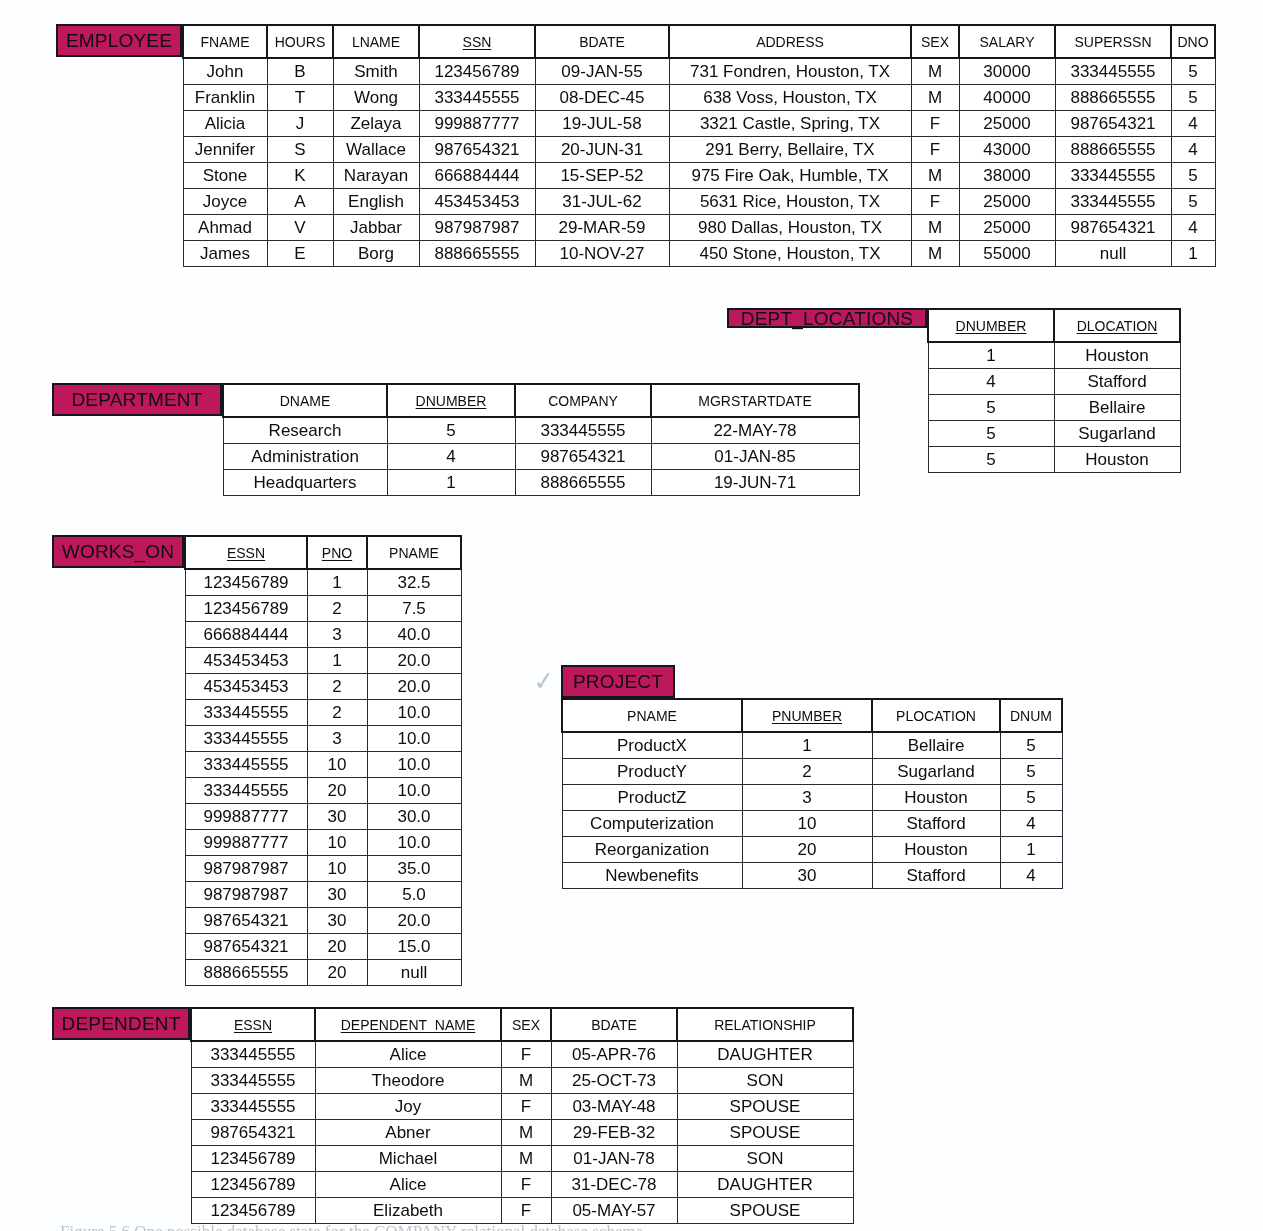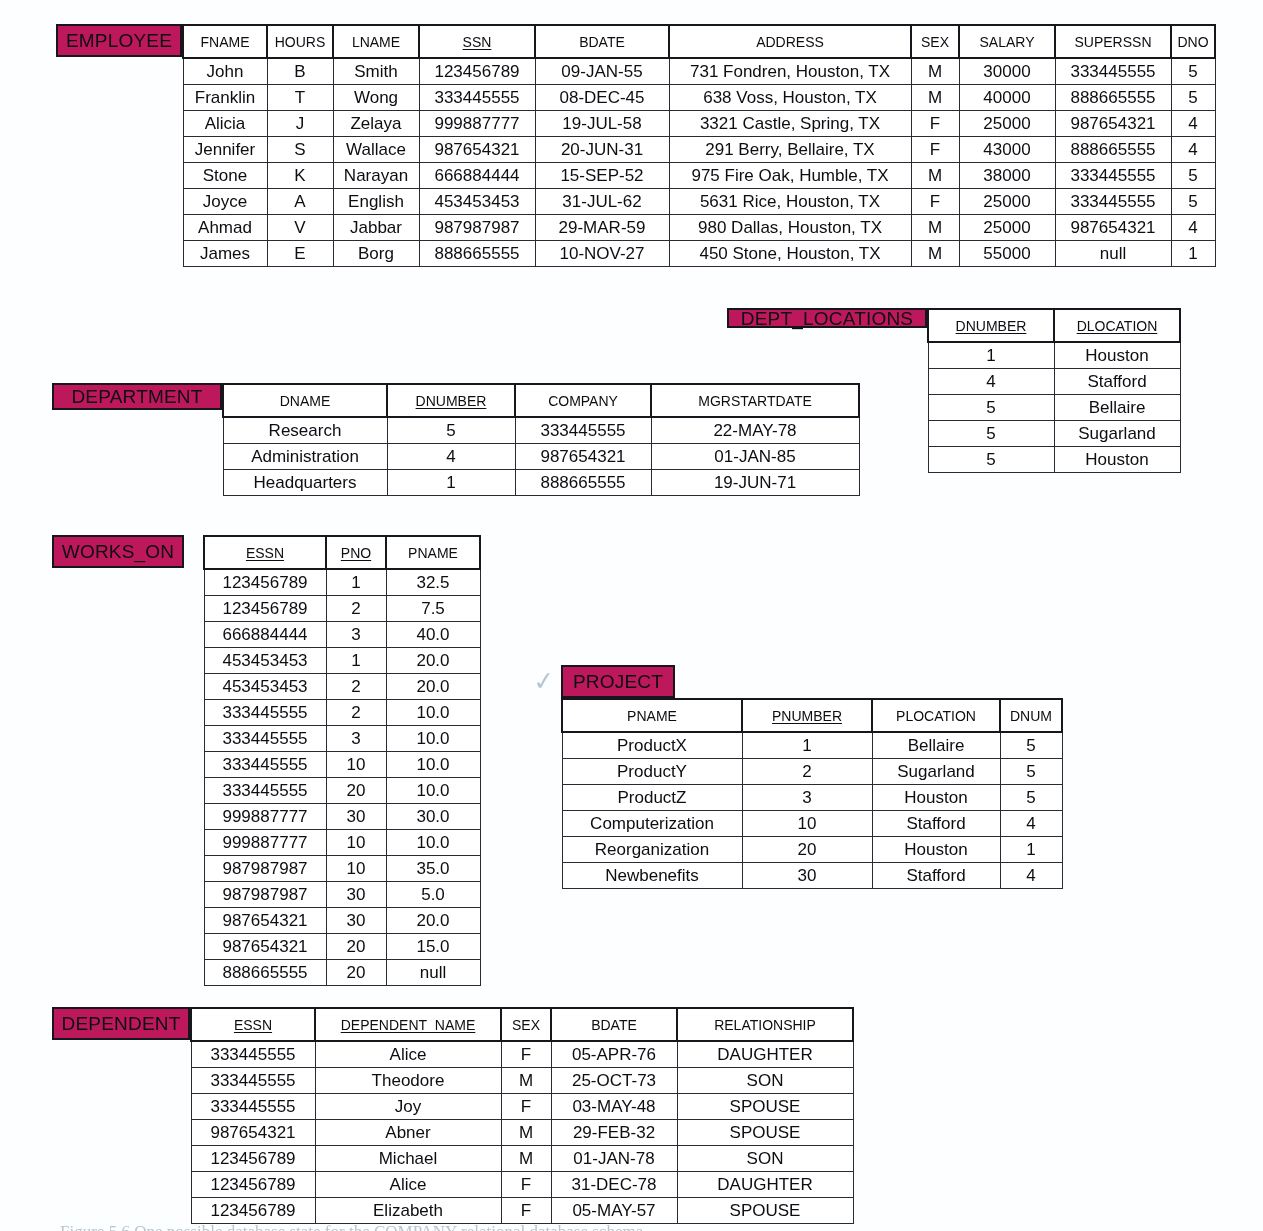--- a/index.html
+++ b/index.html
@@ -66,27 +66,27 @@
     text-decoration: underline;
     text-underline-offset: 2px;
   }
   td.c  { text-align: center; }
   td.l  { text-align: center;  padding-left: 8px; }
 
   
   #employee       { left: 56px;  top: 24px;  }
   #dept-locations { left: 727px; top: 308px; }
   #department     { left: 52px;  top: 383px; }
-  #works-on       { left: 52px;  top: 535px; gap: 19px; }
+  #works-on       { left: 52px;  top: 535px; }
   #project        { left: 561px; top: 665px; flex-direction: column; }
   #dependent      { left: 52px;  top: 1007px;}
 
   #employee       .rel-name { width: 126px; height: 33px; }
   #dept-locations .rel-name { width: 200px; height: 20px; }
-  #department     .rel-name { width: 170px; height: 27px; }
+  #department     .rel-name { width: 170px; height: 33px; }
   #works-on       .rel-name { width: 132px; height: 33px; }
   #project        .rel-name { width: 114px; height: 33px; }
   #dependent      .rel-name { width: 138px; height: 33px; }
 
   
   .artifact {
     position: absolute;
     pointer-events: none;
     color: #c9d4dd;
   }

